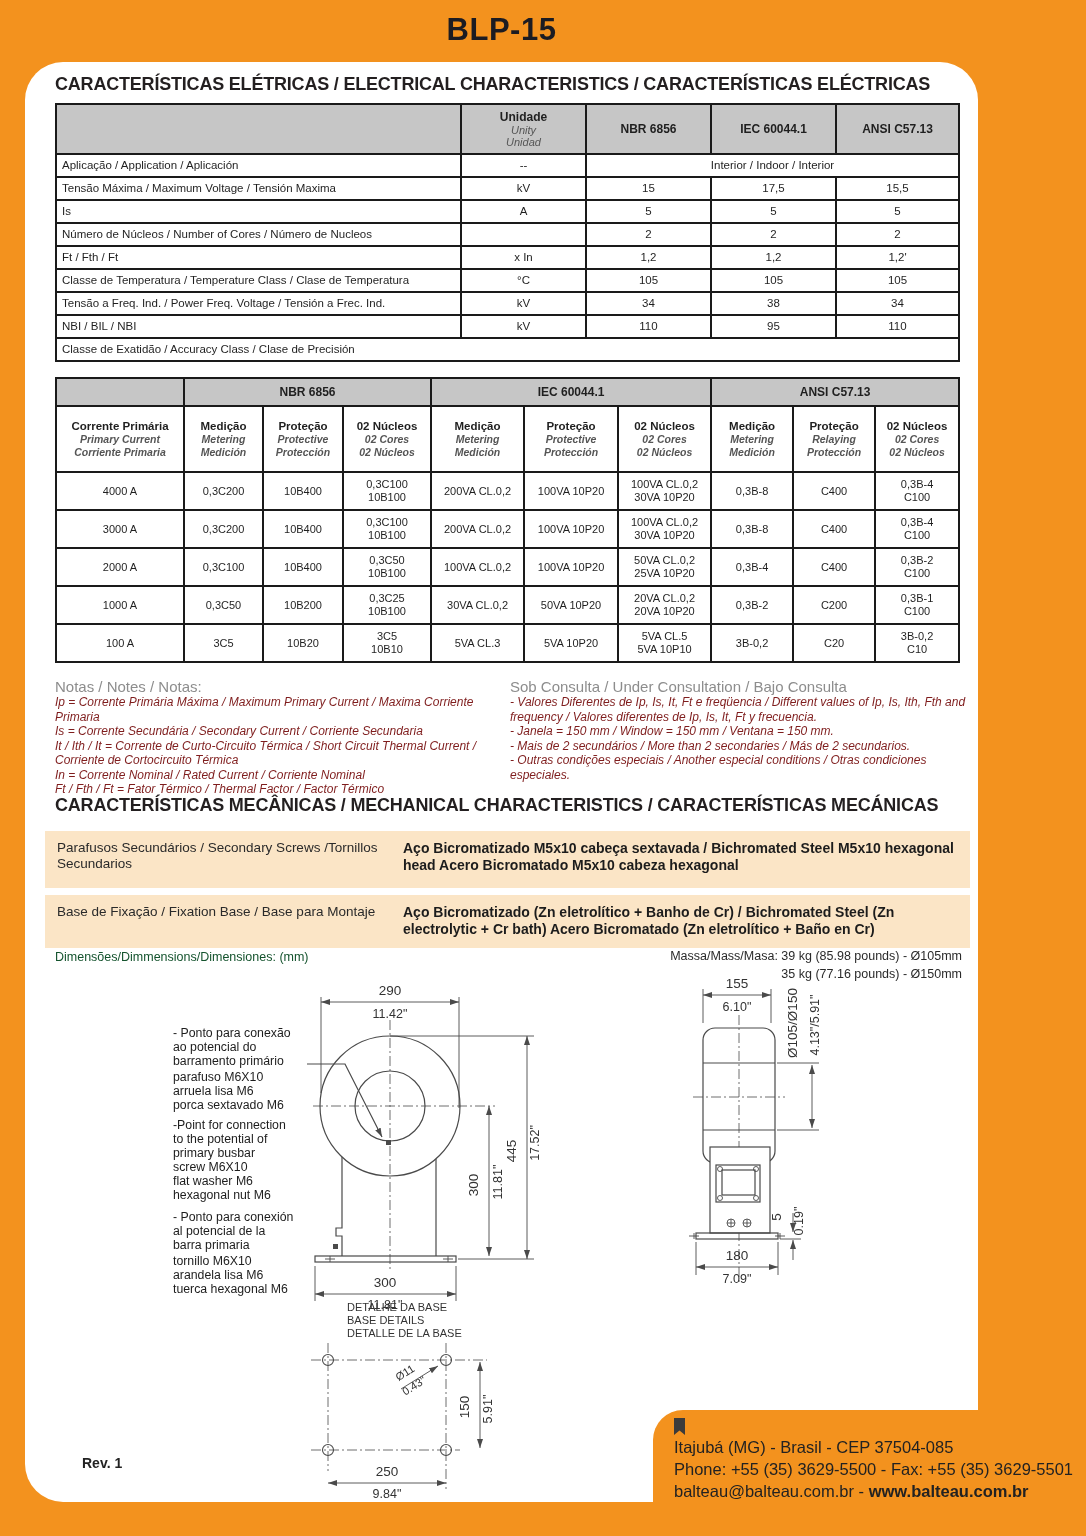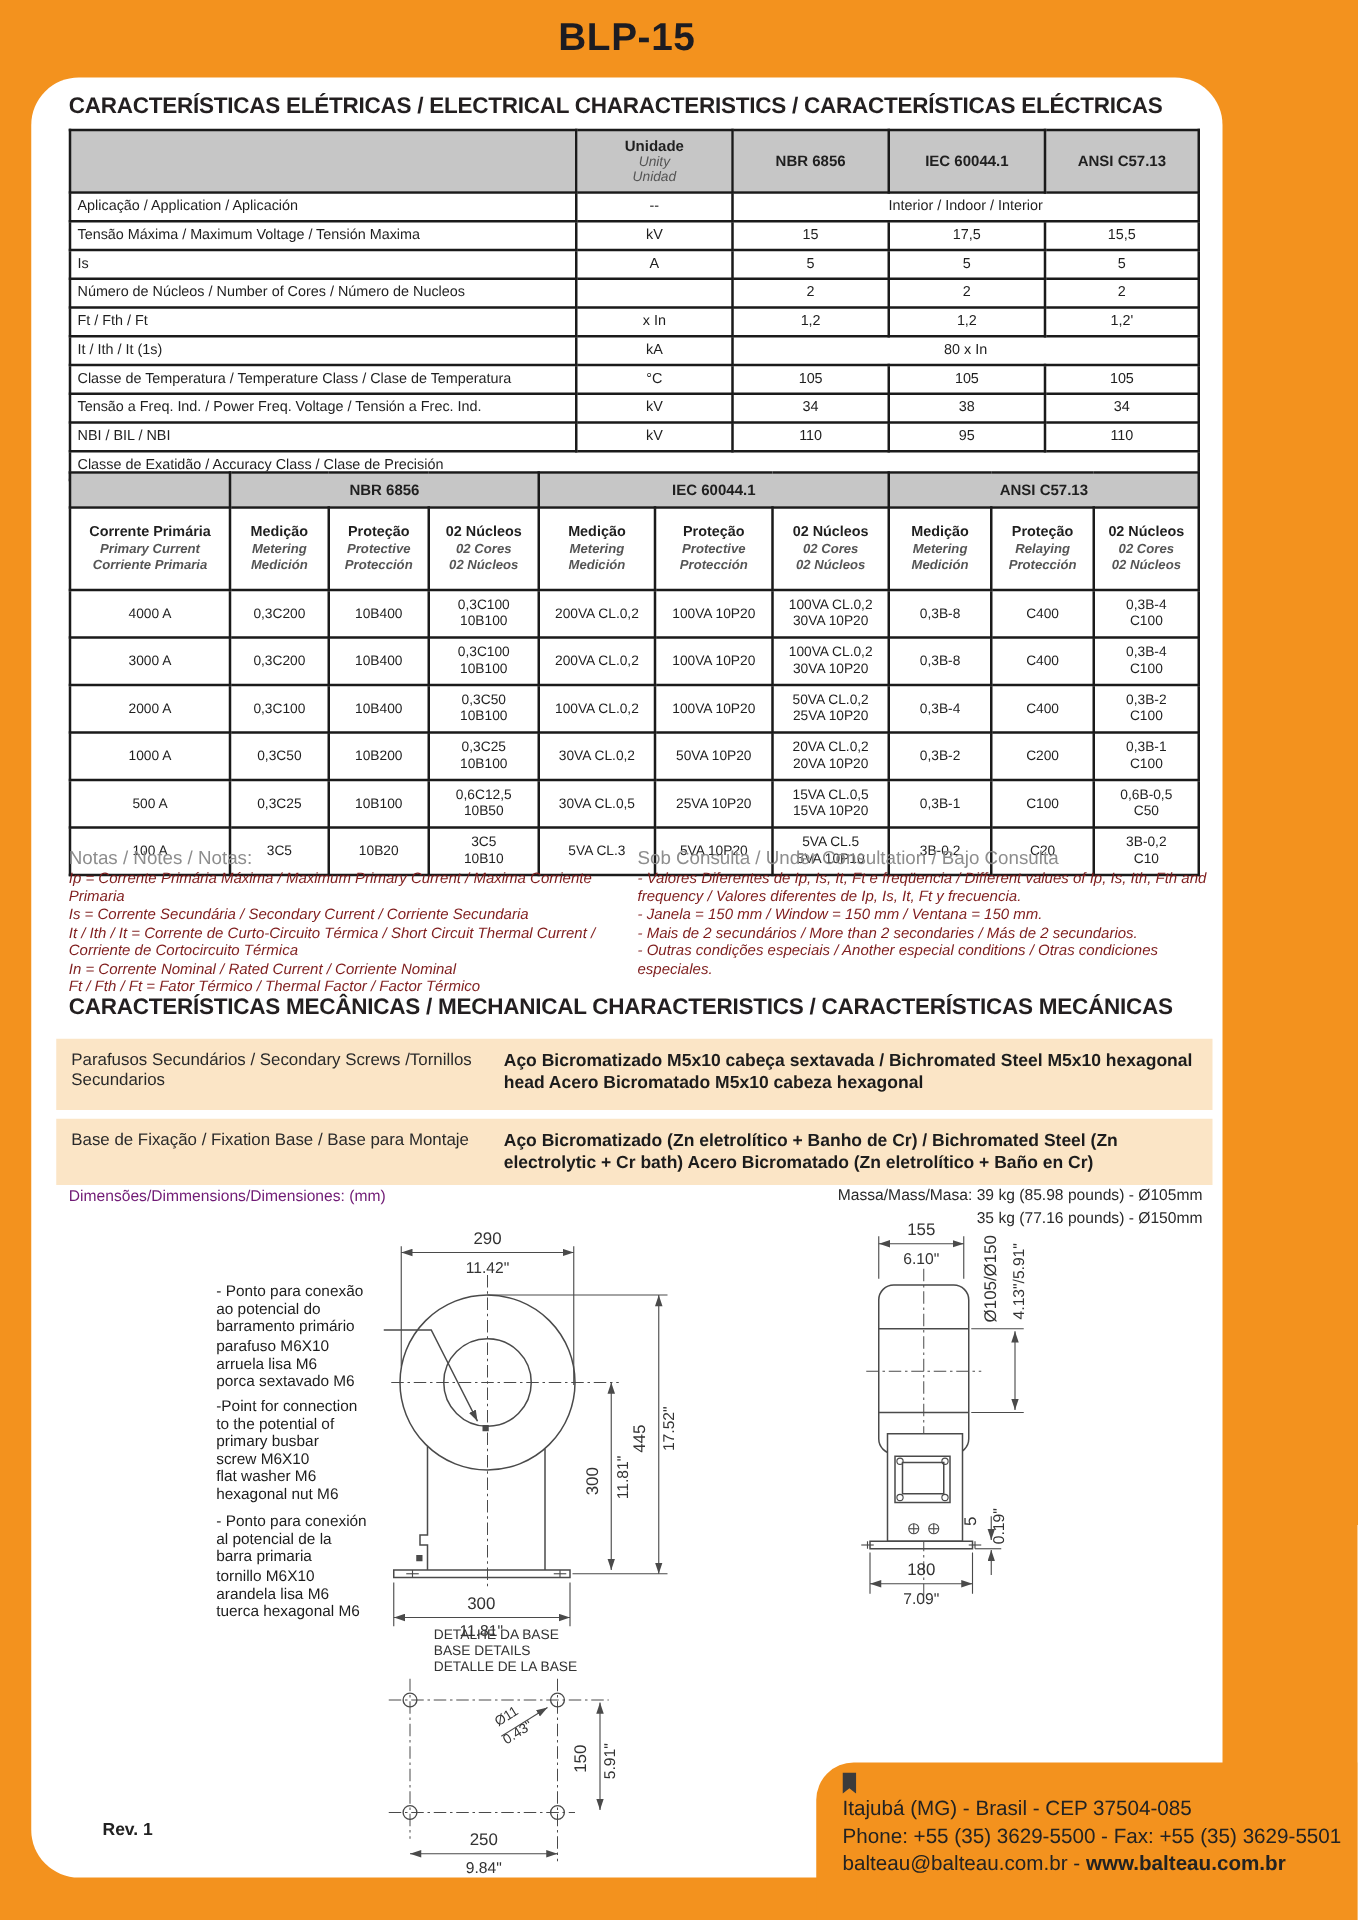--- a/index.html
+++ b/index.html
@@ -37,21 +37,21 @@
   .t2 .sub .l1{display:block;font-weight:bold;font-size:11.5px;line-height:14px;}
   .t2 .sub .l2{display:block;font-style:italic;color:#555;font-size:10.5px;line-height:13px;}
   .t2 tbody td{height:34px;text-align:center;vertical-align:middle;white-space:pre-line;line-height:13px;padding:1px 2px;}
   
   .notes-title{font-size:15px;color:#8d8d8d;line-height:17px;}
   .notes-line{font-size:12px;font-style:italic;color:#7f1d1d;line-height:14.5px;}
   
   .mech-bar{background:#FBE5C6;display:flex;align-items:flex-start;z-index:2;}
   .mech-label{width:328px;padding:9px 4px 6px 12px;font-size:13.5px;line-height:16px;color:#2a2a2a;}
   .mech-value{flex:1;padding:9px 14px 6px 14px;font-size:14px;font-weight:bold;line-height:17px;color:#1c1c1c;}
-  .dims-label{font-size:12.5px;color:#701a75;}
+  .dims-label{font-size:12.5px;color:#14532d;}
   .massa{font-size:12.5px;color:#2a2a2a;text-align:right;line-height:18px;}
   
   svg text{font-family:"Liberation Sans",sans-serif;fill:#333;}
   .ann{font-size:12.3px;fill:#1d1d1d;}
   .dimtxt{font-size:13.5px;}
   .dimtxt2{font-size:12.5px;}
   .smalltxt{font-size:11px;}
   
   #footer{
     left:653px;top:1410px;width:433px;height:126px;background:#F3921E;
@@ -120,25 +120,20 @@
       <td class="val">2</td>
     </tr>
     <tr>
       <td class="lbl">Ft / Fth / Ft</td>
       <td class="val">x In</td>
       <td class="val">1,2</td>
       <td class="val">1,2</td>
       <td class="val">1,2'</td>
     </tr>
     <tr>
-      <td class="lbl">It / Ith / It (1s)</td>
-      <td class="val">kA</td>
-      <td class="val" colspan="3">80 x In</td>
-    </tr>
-    <tr>
       <td class="lbl">Classe de Temperatura / Temperature Class / Clase de Temperatura</td>
       <td class="val">°C</td>
       <td class="val">105</td>
       <td class="val">105</td>
       <td class="val">105</td>
     </tr>
     <tr>
       <td class="lbl">Tensão a Freq. Ind. / Power Freq. Voltage / Tensión a Frec. Ind.</td>
       <td class="val">kV</td>
       <td class="val">34</td>
@@ -284,35 +279,20 @@
         <td>0,3C25
 10B100</td>
         <td>30VA CL.0,2</td>
         <td>50VA 10P20</td>
         <td>20VA CL.0,2
 20VA 10P20</td>
         <td>0,3B-2</td>
         <td>C200</td>
         <td>0,3B-1
 C100</td>
-    </tr>
-    <tr>
-      <td>500 A</td>
-        <td>0,3C25</td>
-        <td>10B100</td>
-        <td>0,6C12,5
-10B50</td>
-        <td>30VA CL.0,5</td>
-        <td>25VA 10P20</td>
-        <td>15VA CL.0,5
-15VA 10P20</td>
-        <td>0,3B-1</td>
-        <td>C100</td>
-        <td>0,6B-0,5
-C50</td>
     </tr>
     <tr>
       <td>100 A</td>
         <td>3C5</td>
         <td>10B20</td>
         <td>3C5
 10B10</td>
         <td>5VA CL.3</td>
         <td>5VA 10P20</td>
         <td>5VA CL.5

